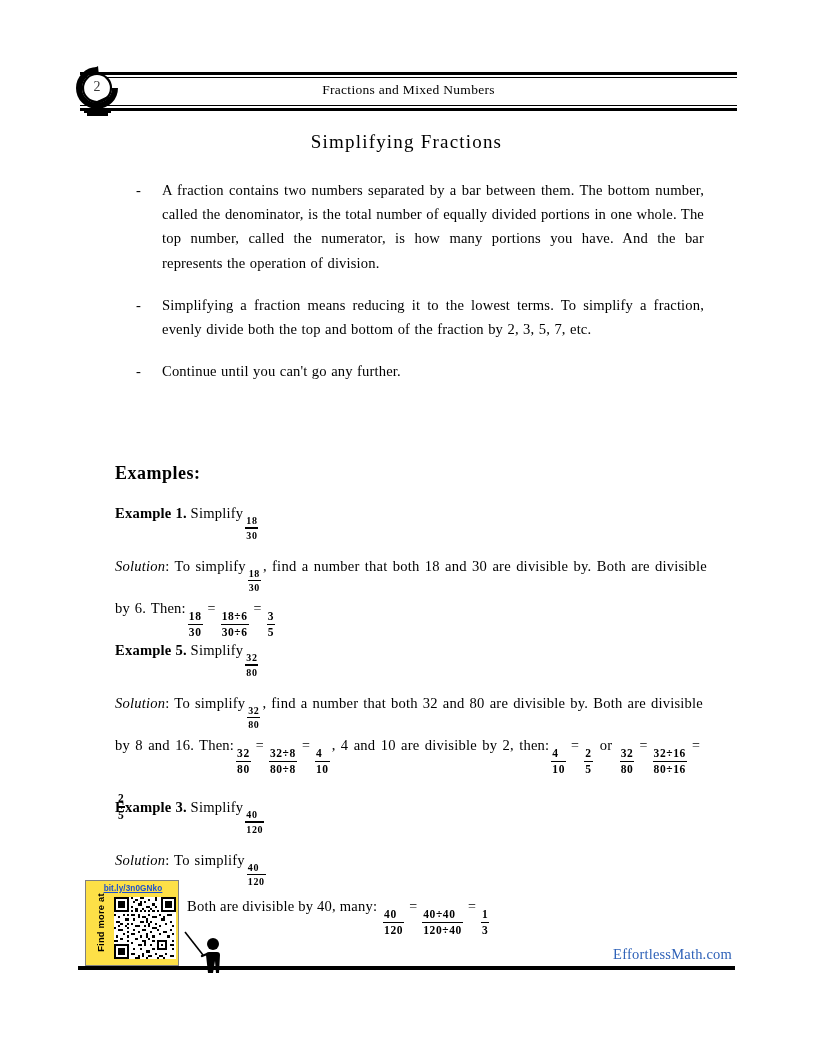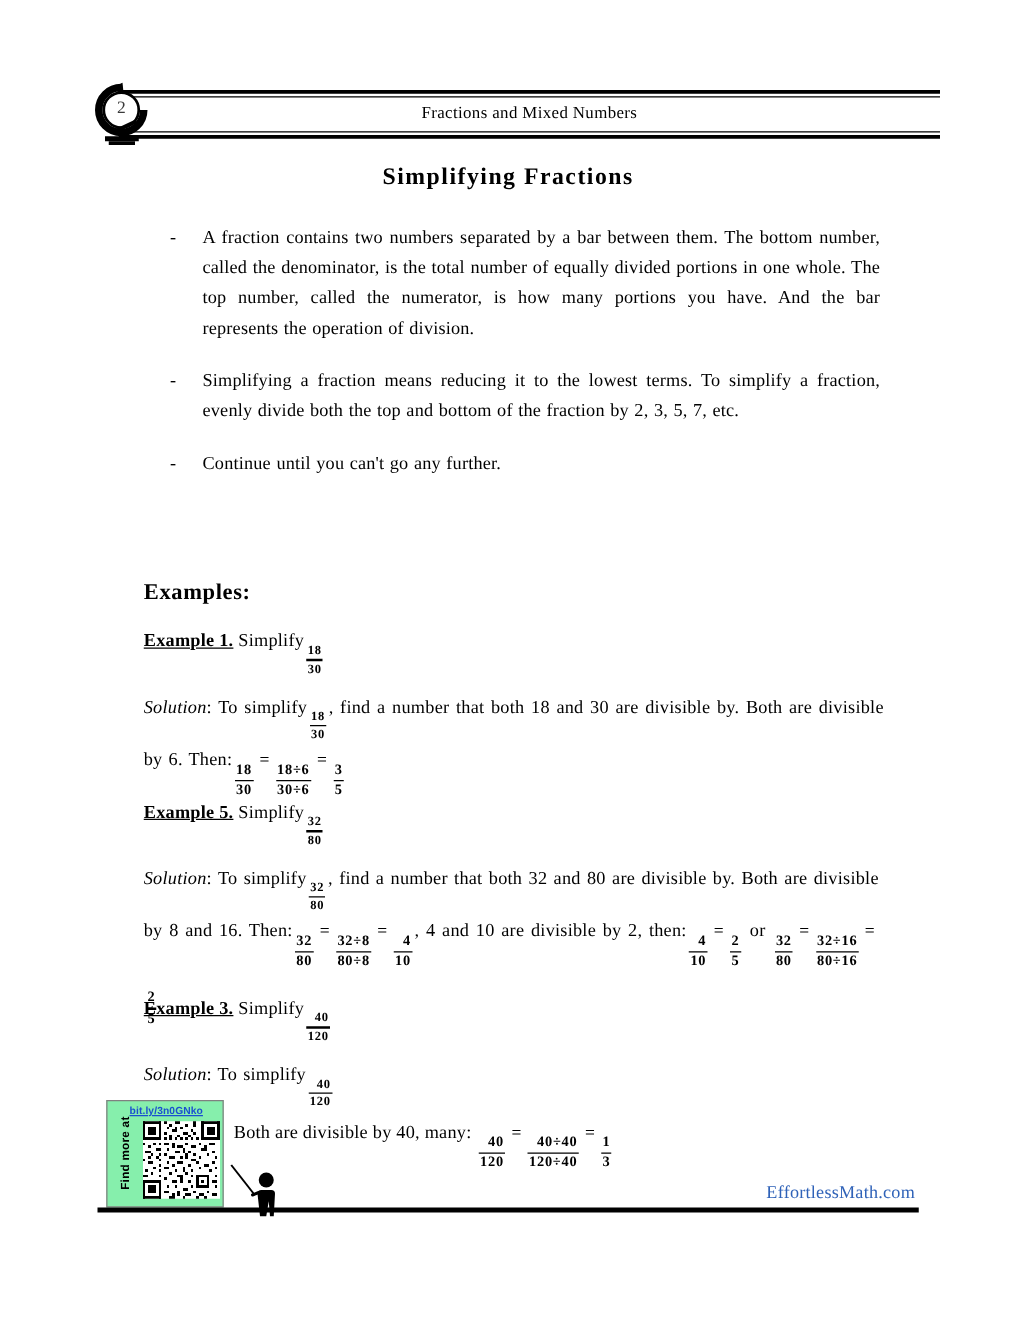--- a/index.html
+++ b/index.html
@@ -19,21 +19,21 @@
   .page {
     position: absolute;
     inset: 0;
     width: 816px;
     height: 1056px;
   }
 
   
   .header {
     position: absolute;
-    left: 95px;
+    left: 80px;
     top: 72px;
     width: 657px;
     height: 42px;
   }
   .hdr-rule-thick {
     position: absolute;
     left: 0;
     width: 100%;
     height: 3px;
     background: #000;
@@ -83,21 +83,21 @@
   }
 
   
   .page-title {
     position: absolute;
     left: 78px;
     top: 131px;
     width: 657px;
     text-align: center;
     font-size: 19px;
-    font-weight: bold;
+    font-weight: normal;
     letter-spacing: 1.2px;
     font-family: "Liberation Serif", "DejaVu Serif", serif;
   }
 
   
   .bullets {
     position: absolute;
     left: 134px;
     top: 178px;
     width: 570px;
@@ -129,37 +129,37 @@
     font-weight: bold;
     letter-spacing: 0.5px;
   }
 
   .ex-block { position: absolute; left: 115px; width: 600px; }
   .ex-line {
     font-size: 14.6px;
     line-height: 30px;
     letter-spacing: 0.2px;
   }
-  .ex-label { font-weight: bold; text-decoration: underline; }
+  .ex-label { font-weight: bold; }
   .sol-label { font-weight: normal; font-style: italic; }
 
   .ex1 { top: 498px; }
   .ex2 { top: 635px; }
   .ex3 { top: 792px; }
 
   .sol-body { text-align: justify; word-spacing: 1px; }
   .sol-w2 { width: 588px; }
   .sol-w3 { width: 580px; }
   .sol-indent { padding-left: 72px; }
 
   
   .frac {
     display: inline-flex;
     flex-direction: column;
-    align-items: flex-end;
+    align-items: flex-start;
     vertical-align: -0.42em;
     margin: 0 2px;
     line-height: 1;
   }
   .frac .num, .frac .den {
     font-size: 10px;
     line-height: 11px;
     padding: 0 1px;
     letter-spacing: 0.6px;
     font-weight: bold;
@@ -177,21 +177,21 @@
   .eqsign { margin: 0 3px; font-size: 14px; }
 
   
   .qr-box {
     position: absolute;
     left: 85px;
     top: 880px;
     width: 94px;
     height: 86px;
     border: 1px solid #808080;
-    background: #86efac;
+    background: #fde047;
     box-sizing: border-box;
   }
   .qr-link {
     position: absolute;
     left: 0;
     top: 3px;
     width: 94px;
     text-align: center;
     font-family: "Liberation Sans", "DejaVu Sans", sans-serif;
     font-size: 8.2px;

